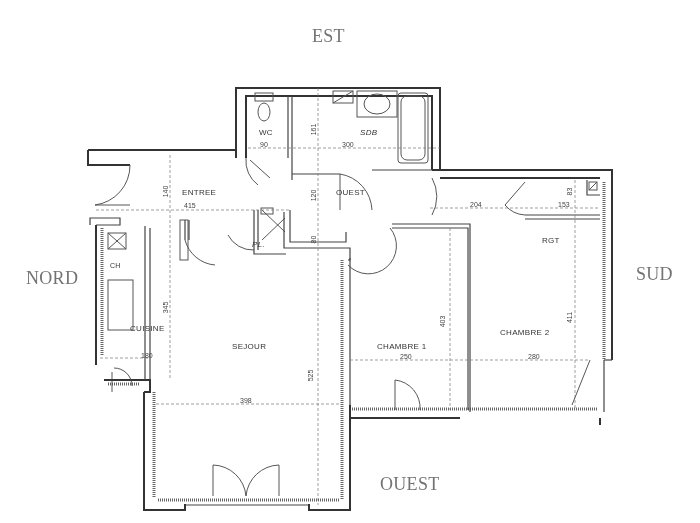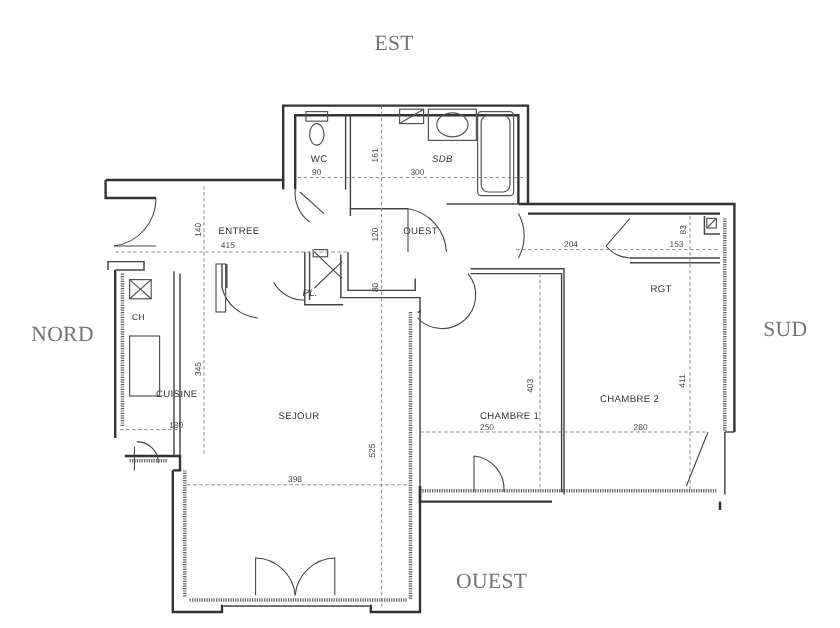--- a/index.html
+++ b/index.html
@@ -149,21 +149,21 @@
 
 <div class="room" style="left:259px;top:128px;">WC</div>
 <div class="room" style="left:360px;top:128px;font-style:italic;">SDB</div>
 <div class="room" style="left:182px;top:188px;">ENTREE</div>
 <div class="room" style="left:336px;top:188px;">OUEST</div>
 <div class="room" style="left:252px;top:240px;font-style:italic;">PL.</div>
 <div class="room" style="left:542px;top:188px;margin-top:48px;">RGT</div>
 <div class="room" style="left:130px;top:324px;">CUISINE</div>
 <div class="room" style="left:110px;top:262px;font-size:7px;">CH</div>
 <div class="room" style="left:232px;top:342px;text-align:right;">SEJOUR</div>
-<div class="room" style="left:400px;top:342px;">CHAMBRE 1</div>
+<div class="room" style="left:377px;top:342px;">CHAMBRE 1</div>
 <div class="room" style="left:500px;top:328px;">CHAMBRE 2</div>
 
 <div class="dim" style="left:260px;top:141px;">90</div>
 <div class="dim dimv" style="left:308px;top:126px;">161</div>
 <div class="dim" style="left:342px;top:141px;">300</div>
 <div class="dim dimv" style="left:160px;top:188px;">140</div>
 <div class="dim" style="left:184px;top:202px;">415</div>
 <div class="dim dimv" style="left:308px;top:192px;">120</div>
 <div class="dim dimv" style="left:310px;top:236px;">80</div>
 <div class="dim" style="left:470px;top:201px;">204</div>

